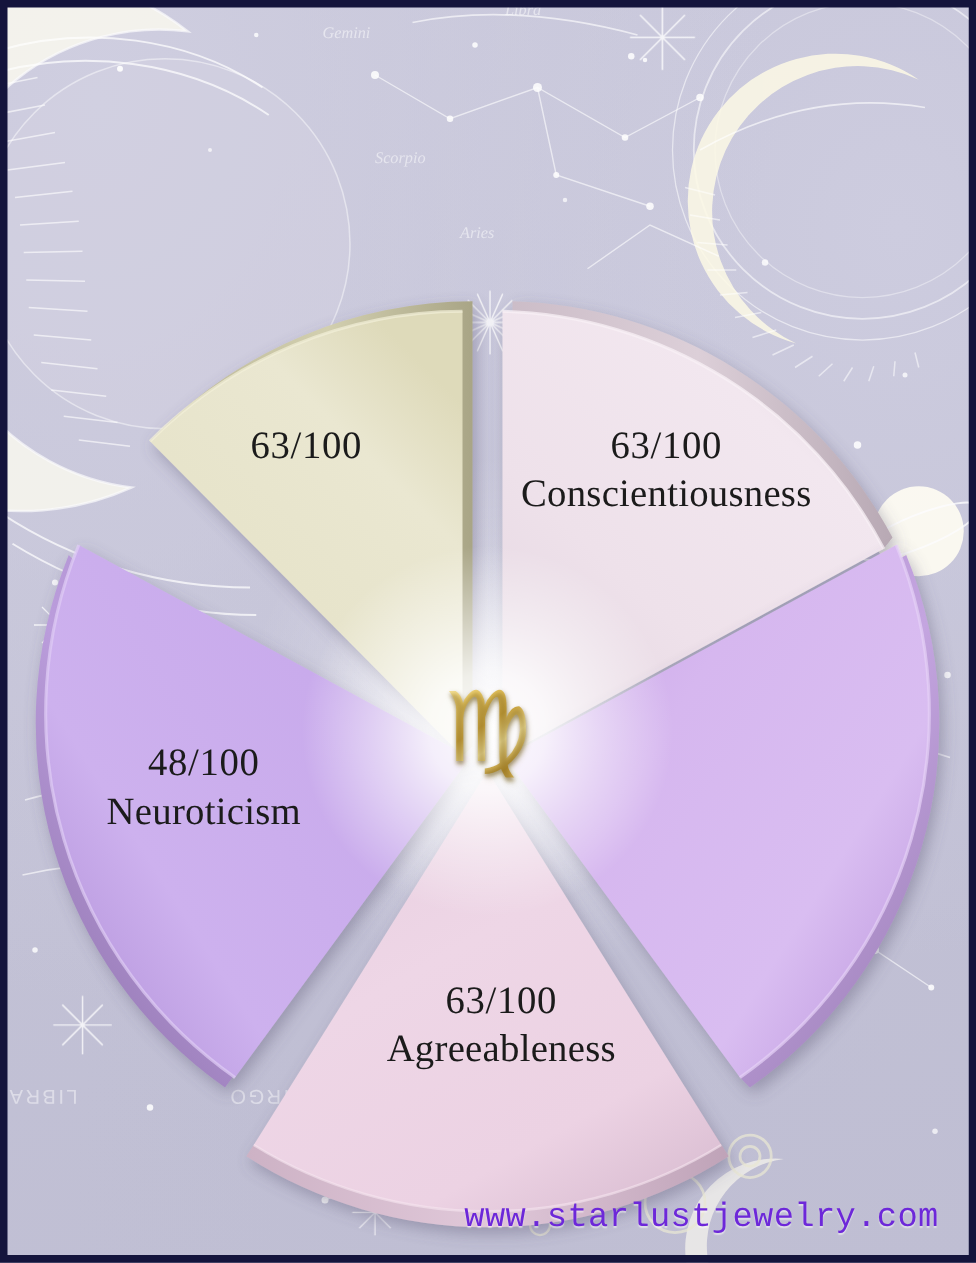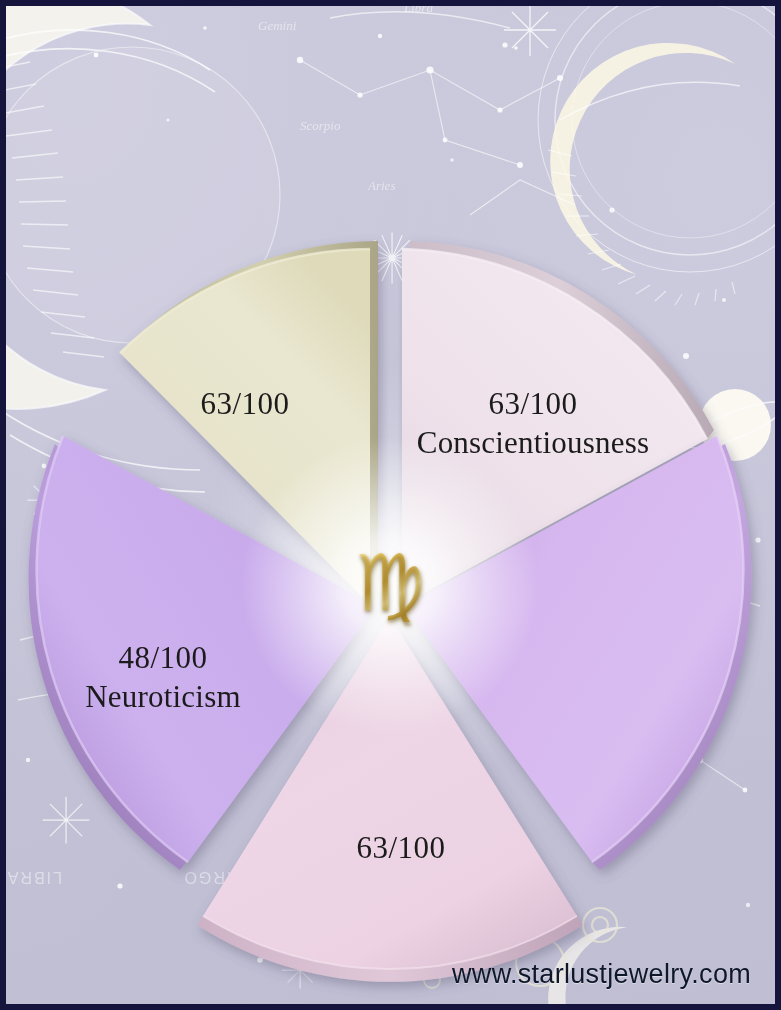--- a/index.html
+++ b/index.html
@@ -104,21 +104,20 @@
   }
 
   
   .slice-label {
     position: absolute;
     text-align: center;
     color: #1b1b1b;
     z-index: 16;
     pointer-events: none;
     width: 330px;
-    margin-top: 48px;
   }
   .slice-label .score {
     font-size: 31px;
     line-height: 1.18;
     letter-spacing: .5px;
   }
   .slice-label .trait {
     font-size: 31px;
     line-height: 1.26;
     letter-spacing: .2px;
@@ -127,23 +126,23 @@
   #label-openness           { left: 80px;  top: 338px; }
   #label-conscientiousness  { left: 368px; top: 338px; }
   #label-extraversion       { left: 424px; top: 592px; }
   #label-agreeableness      { left: 236px; top: 782px; }
   #label-neuroticism        { left: -2px;  top: 592px; }
 
   
   #footer-url {
     position: absolute;
     right: 30px; bottom: 20px;
-    font-family: Liberation Sans, sans-serif;
+    font-family: Liberation Mono, monospace;
     font-size: 27px;
-    color: #0f172a;
+    color: #6d28d9;
     letter-spacing: .3px;
     z-index: 30;
     text-shadow: 0 1px 1px rgba(255,255,255,.5);
   }
 </style>
 </head>
 <body>
 
 <div id="infographic">
 
@@ -475,20 +474,21 @@
   <div class="slice-label" id="label-conscientiousness">
     <div class="score">63/100</div>
     <div class="trait">Conscientiousness</div>
   </div>
 
   <div class="slice-label" id="label-extraversion">
   </div>
 
   <div class="slice-label" id="label-agreeableness">
     <div class="score">63/100</div>
+    <div class="trait">Agreeableness</div>
   </div>
 
   <div class="slice-label" id="label-neuroticism">
     <div class="score">48/100</div>
     <div class="trait">Neuroticism</div>
   </div>
 
   <div id="footer-url">www.starlustjewelry.com</div>
 
   <div id="frame-border"></div>

